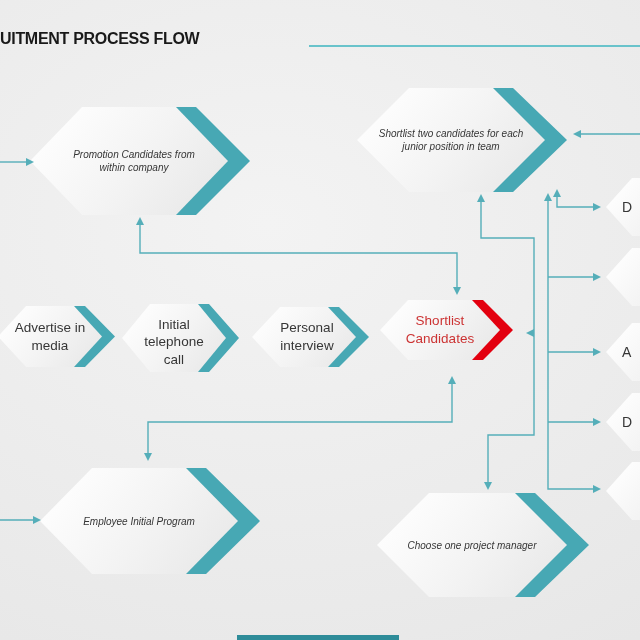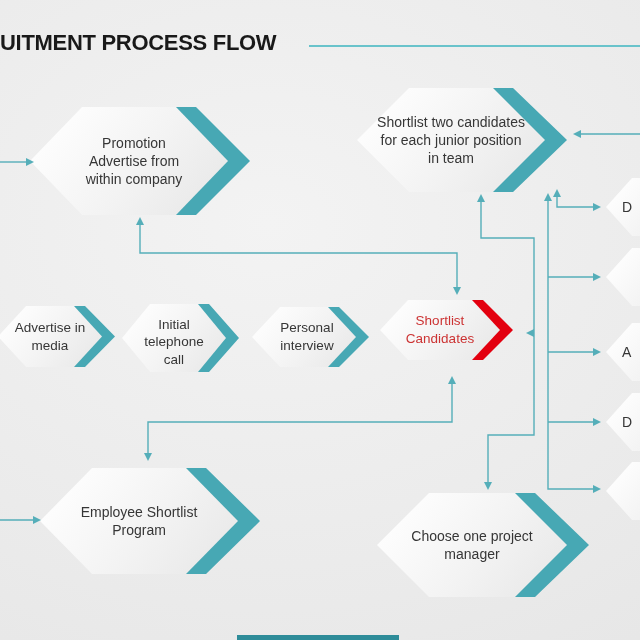--- a/index.html
+++ b/index.html
@@ -7,21 +7,21 @@
     --title-rule:#69C3CB; --bottom-bar:#2E8C99; --text:#363636;
   }
   html,body{margin:0;padding:0;}
   body{
     width:640px;height:640px;overflow:hidden;position:relative;
     background:radial-gradient(ellipse 900px 700px at 42% 35%, #f3f3f3 0%, #eaeaea 55%, #e2e2e2 100%);
     font-family:"Liberation Sans", sans-serif;
   }
   .title{
     position:absolute;left:0;top:30px;
-    font-size:22px;font-weight:700;color:#191919;letter-spacing:-0.3px;
+    font-size:16px;font-weight:700;color:#191919;letter-spacing:-0.3px;
     white-space:nowrap;
   }
   .title-rule{
     position:absolute;left:309px;top:45px;width:331px;height:2px;
     background:var(--title-rule);
   }
   .bottom-bar{
     position:absolute;left:237px;bottom:0;width:162px;height:5px;
     background:var(--bottom-bar);
   }
@@ -41,21 +41,21 @@
   .chev.red{background:var(--red);}
   .big{--slant:52px;}
   .big .chev{--band:26px;width:80px;right:-22px;}
   .small{--slant:28px;}
   .small .chev{--band:20px;width:50px;right:-13px;}
   .lbl{
     position:absolute;inset:0;display:flex;align-items:center;justify-content:center;
     text-align:center;color:var(--text);line-height:1.3;
   }
   .lbl > span{display:inline-block;}
-  .big .lbl{font-size:14px;}
+  .big .lbl{font-size:10px;font-style:italic;}
   .small .lbl{font-size:13.5px;}
   .lbl.redtxt{color:var(--red-text);}
   .stub{
     position:absolute;left:606px;width:110px;height:58px;
   }
   .stub .hexpart{
     position:absolute;inset:0;
     clip-path:polygon(26px 0, 100% 0, 100% 100%, 26px 100%, 0 50%);
     background:linear-gradient(130deg,#fdfdfd 15%,#f1f1f1 60%,#e9e9e9 90%);
     filter:drop-shadow(2px 3px 2px rgba(100,100,100,.5));
@@ -68,21 +68,21 @@
 </head>
 <body>
 
 <div class="title">UITMENT PROCESS FLOW</div>
 <div class="title-rule"></div>
 
 <div class="node big" style="left:30px;top:107px;width:198px;height:108px;">
   <div class="chev"></div>
   <div class="hex"></div>
   <div class="lbl" style="padding-left:10px;">
-      <span style="width:125px;">Promotion Advertise from within company</span>
+      <span style="width:125px;">Promotion Candidates from within company</span>
     </div>
 </div>
 
 <div class="node big" style="left:357px;top:88px;width:188px;height:104px;">
   <div class="chev"></div>
   <div class="hex"></div>
   <div class="lbl">
       <span style="width:150px;">Shortlist two candidates for each junior position in team</span>
     </div>
 </div>
@@ -116,21 +116,21 @@
   <div class="hex"></div>
   <div class="lbl redtxt">
       <span style="width:92px;">Shortlist Candidates</span>
     </div>
 </div>
 
 <div class="node big" style="left:40px;top:468px;width:198px;height:106px;">
   <div class="chev"></div>
   <div class="hex"></div>
   <div class="lbl">
-      <span style="width:135px;">Employee Shortlist Program</span>
+      <span style="width:135px;">Employee Initial Program</span>
     </div>
 </div>
 
 <div class="node big" style="left:377px;top:493px;width:190px;height:104px;">
   <div class="chev"></div>
   <div class="hex"></div>
   <div class="lbl">
       <span style="width:135px;">Choose one project manager</span>
     </div>
 </div>

